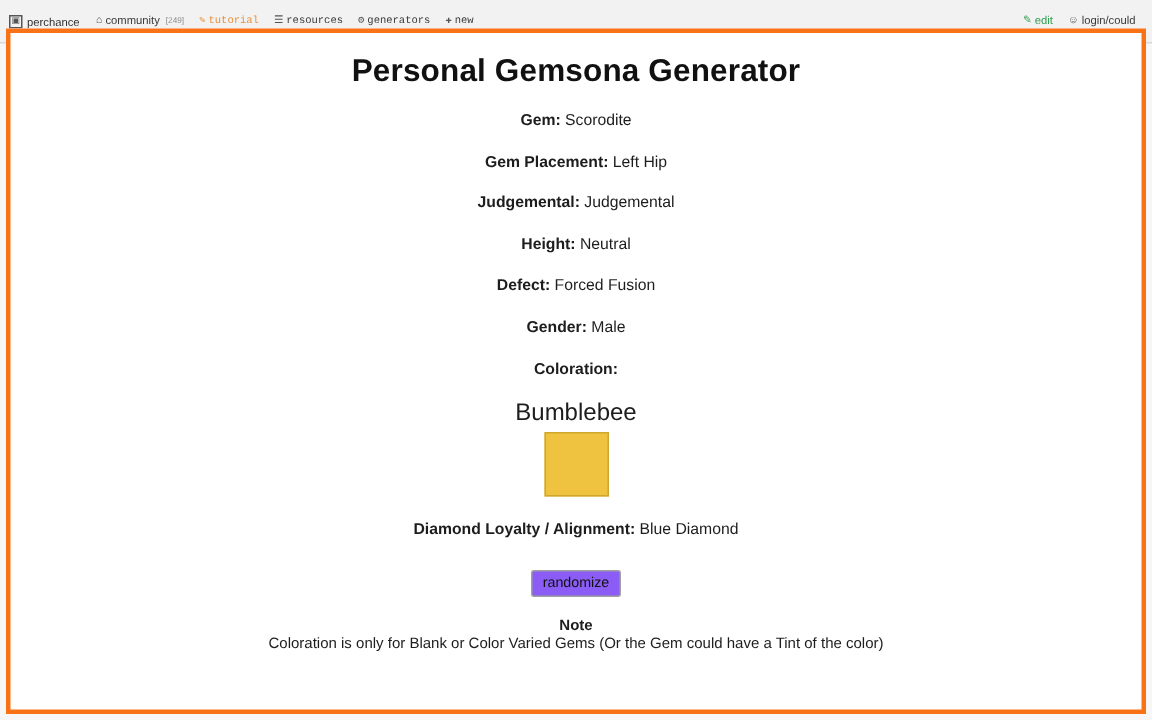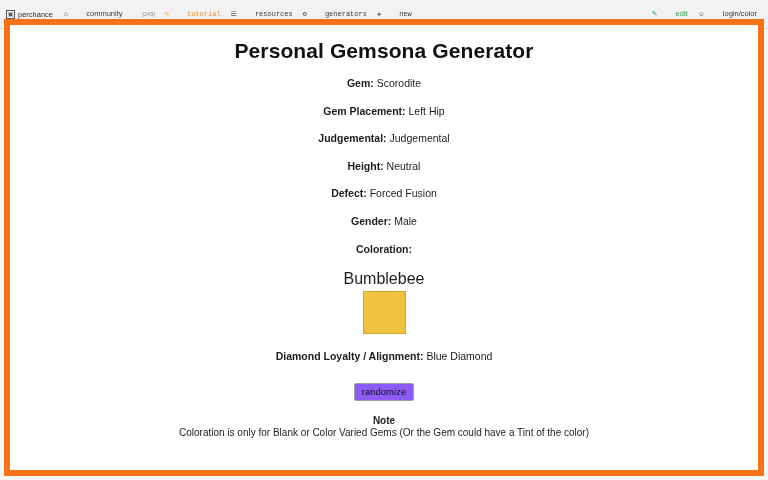--- a/index.html
+++ b/index.html
@@ -29,21 +29,21 @@
     color: #333;
   }
   .topbar-left, .topbar-right {
     display: flex;
     align-items: center;
     gap: 0px;
   }
   .nav-item {
     display: flex;
     align-items: center;
-    gap: 18px;
+    gap: 2px;
     padding: 4px 5px;
     white-space: nowrap;
     color: #3a3a3a;
     font-size: 7.5px;
     line-height: 16px;
     cursor: pointer;
   }
   .nav-item .glyph {
     font-size: 7px;
     color: #555;
@@ -79,21 +79,21 @@
   .edit-link { color: #2f9d4e; justify-content: center; }
   .edit-link .glyph { color: #2f9d4e; }
   .login-link { color: #3a3a3a; }
 
   
   .page {
     position: absolute;
     left: 4px; right: 4px;
     top: 19px; bottom: 4px;
     background: #ffffff;
-    border: 6px solid #f97316;
+    border: 3px solid #f97316;
     overflow: hidden;
   }
   .content {
     width: 100%;
     padding-top: 14px;
     text-align: center;
     color: #1d1d1d;
   }
   h1.title {
     font-size: 21px;
@@ -186,21 +186,21 @@
       </div>
     </div>
 
     <div class="topbar-right">
       <div class="nav-item edit-link">
         <span class="glyph">✎</span>
         <span>edit</span>
       </div>
       <div class="nav-item login-link">
         <span class="glyph">☺</span>
-        <span>login/color</span>
+        <span>login/could</span>
       </div>
     </div>
   </div>
 
   <div class="page">
     <div class="content">
 
       <h1 class="title">Personal Gemsona Generator</h1>
 
       <div class="row">

